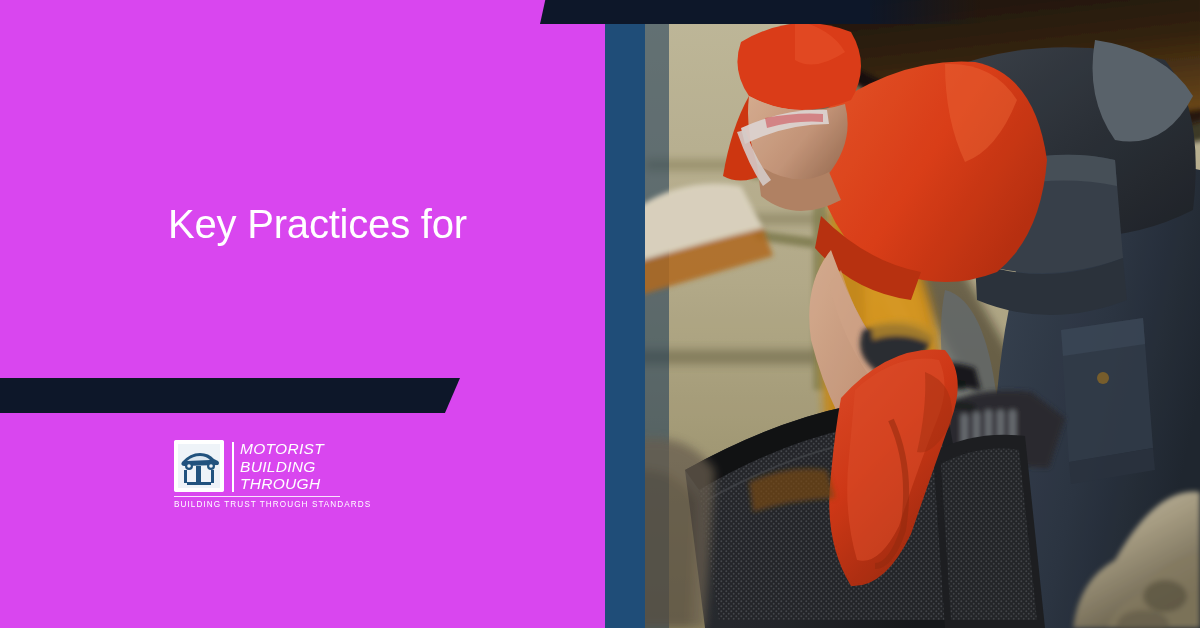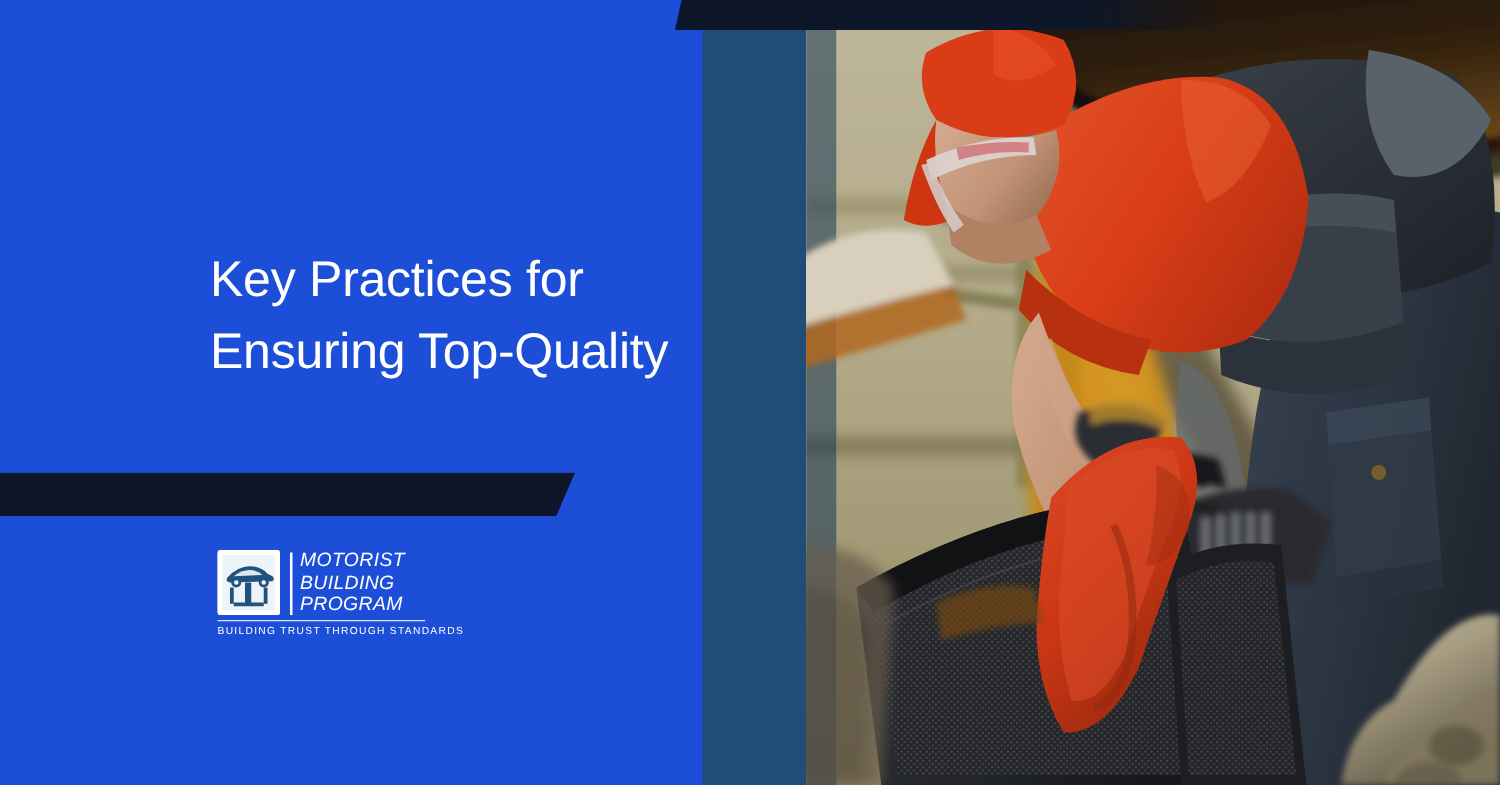--- a/index.html
+++ b/index.html
@@ -23,22 +23,22 @@
     width:555px; height:628px;
     overflow:hidden;
     background:#b9b089;
   }
   #photo svg { display:block; width:100%; height:100%; }
 
   
   #left-panel {
     position:absolute;
     left:0; top:0;
-    width:562px; height:628px;
-    background:#1d4ed8;
+    width:605px; height:628px;
+    background:#d946ef;
   }
 
   
   #headline {
     position:absolute;
     left:168px; top:196px;
     width:460px;
     color:#ffffff;
     font-size:40px;
     font-weight:400;
@@ -327,21 +327,20 @@
 
       <rect x="0" y="0" width="555" height="628" fill="#5a3a12" opacity=".06"></rect>
       <rect x="0" y="0" width="555" height="628" fill="#0a2238" opacity=".05"></rect>
     </svg>
   </div>
 
   <div id="left-panel">
 
     <h1 id="headline">
       <span class="line">Key Practices for</span>
-      <span class="line">Ensuring Top-Quality</span>
     </h1>
 
     <div id="logo">
       <div id="logo-mark">
         <svg viewBox="0 0 50 52">
           <rect x="0" y="0" width="50" height="52" fill="#ffffff" rx="2"></rect>
           <rect x="4" y="4" width="42" height="44" fill="#eef3f8"></rect>
 
           <path d="M8 22 Q16 13 26 13 Q35 13 40 19 L44 21 Q46 23 44 25 L10 26 Q6 25 8 22 Z" fill="#21527e"></path>
           <path d="M13 21 Q19 16 26 16 Q32 16 36 20 Z" fill="#dce7f1"></path>
@@ -353,21 +352,21 @@
           <rect x="22" y="26" width="5" height="17" fill="#21527e"></rect>
           <rect x="13" y="42" width="24" height="3" fill="#21527e"></rect>
           <rect x="10" y="30" width="3" height="13" fill="#21527e"></rect>
           <rect x="37" y="30" width="3" height="13" fill="#21527e"></rect>
         </svg>
       </div>
       <div id="logo-divider"></div>
       <div id="logo-words">
         <span>MOTORIST</span>
         <span>BUILDING</span>
-        <span>PROGRAM</span>
+        <span>THROUGH</span>
       </div>
       <div id="logo-rule"></div>
       <div id="logo-tagline">BUILDING TRUST THROUGH STANDARDS</div>
     </div>
   </div>
 
   <div class="dark-bar" id="bar-left"></div>
   <div class="dark-bar" id="bar-top"></div>
   <div class="dark-bar" id="bar-top-fade"></div>
 

